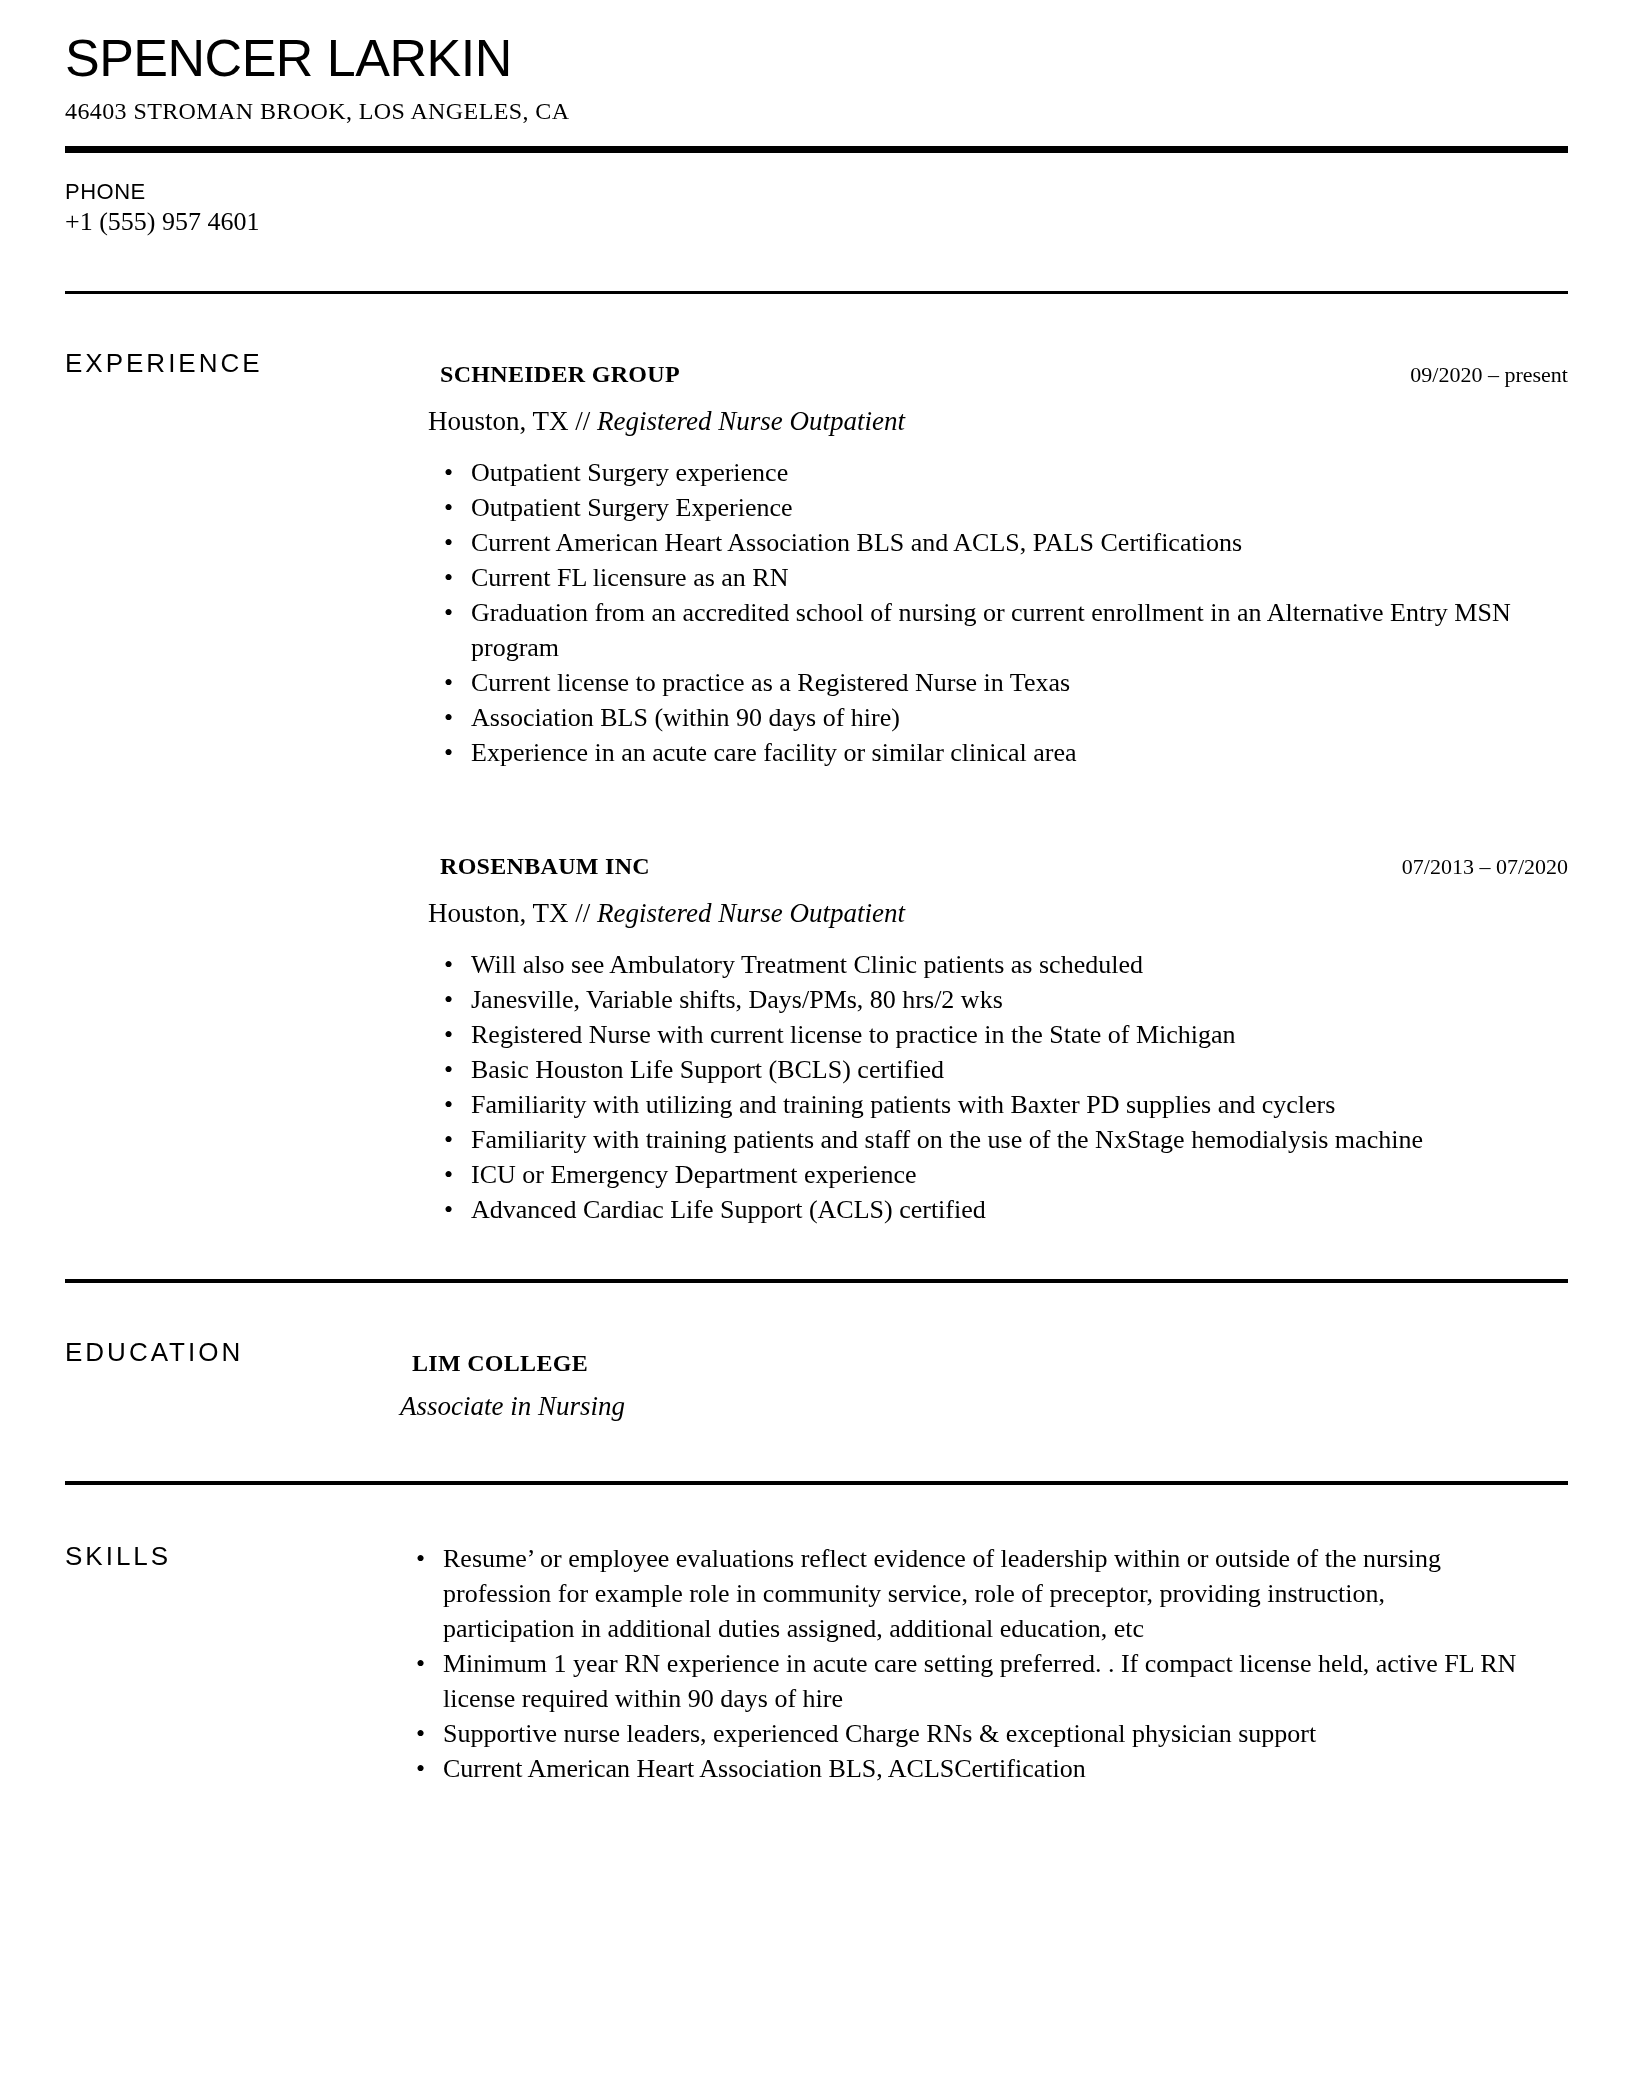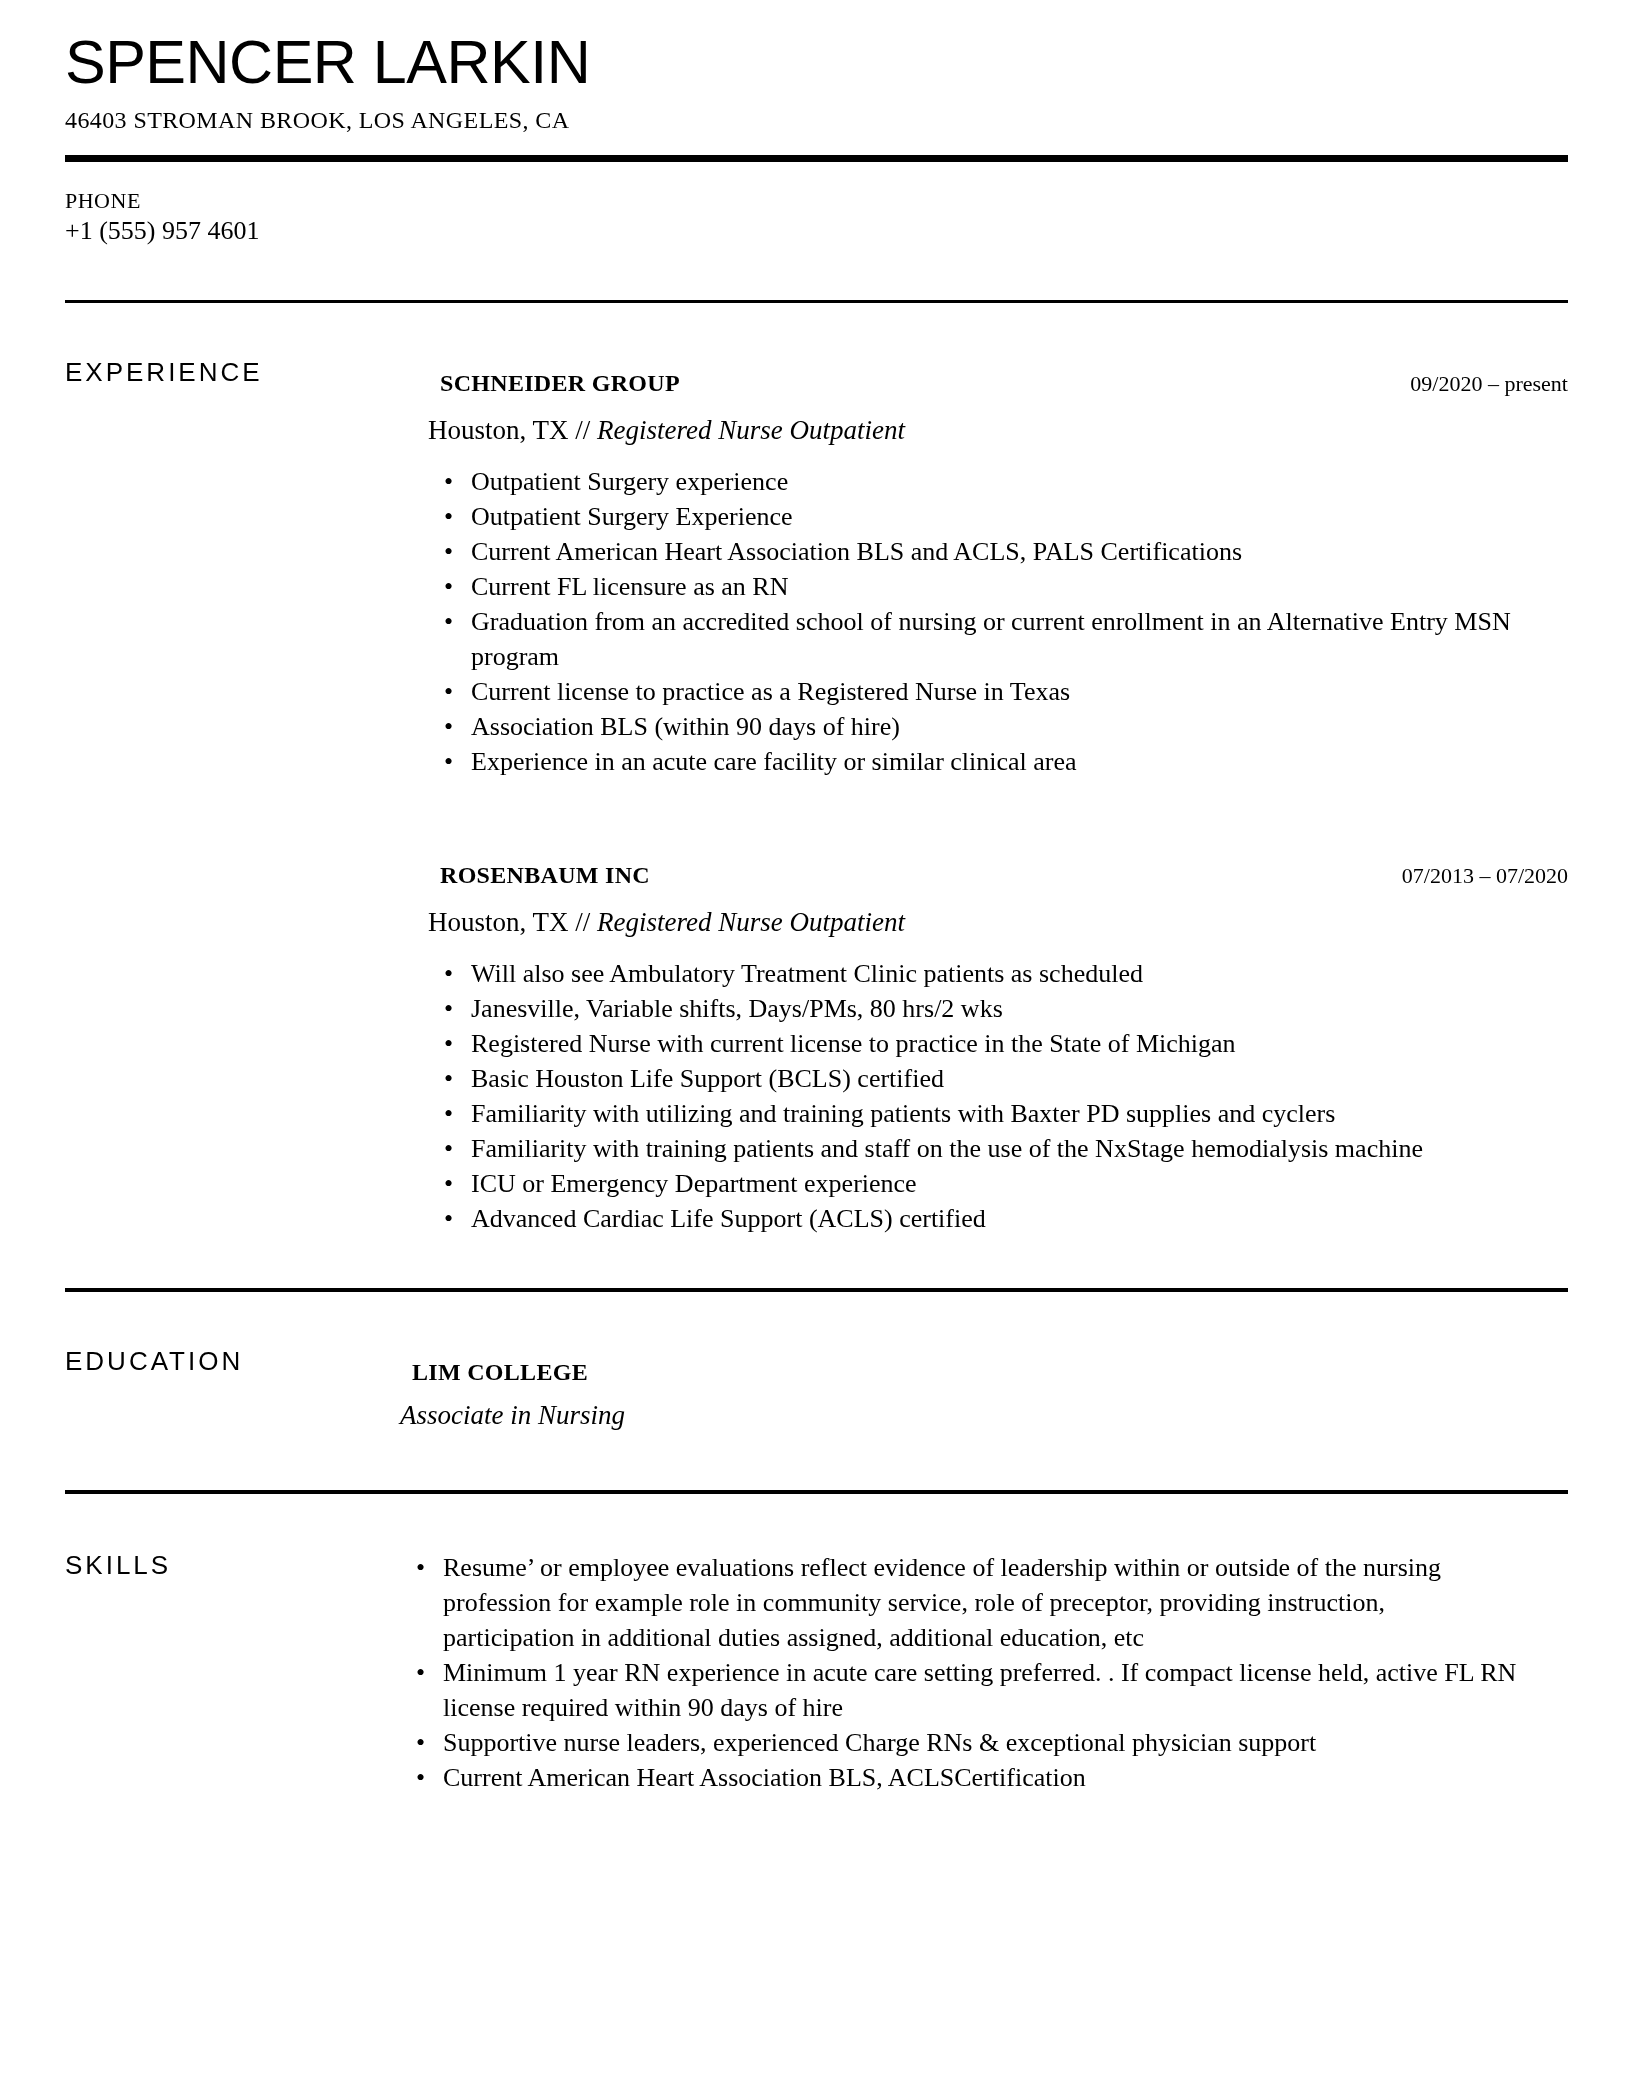--- a/index.html
+++ b/index.html
@@ -18,21 +18,21 @@
     padding: 32px 64px 0 65px;
     font-family: "Liberation Serif", serif;
     overflow: hidden;
   }
 
   
   .name {
     margin: 0;
     font-family: "Liberation Sans", sans-serif;
     font-weight: 400;
-    font-size: 61px;
+    font-size: 52px;
     line-height: 1;
     letter-spacing: -0.5px;
     white-space: nowrap;
   }
   .address {
     margin-top: 15px;
     font-size: 24px;
     line-height: 1;
     letter-spacing: 0.4px;
   }
@@ -41,21 +41,21 @@
     border: none;
     width: 100%;
   }
   .rule-thick { height: 7px; margin-top: 23px; }
   .rule-thin  { height: 3px; }
   .rule-section { height: 4px; }
   .after-contact { margin-top: 56px; }
 
   .contact { margin-top: 28px; }
   .contact-label {
-    font-family: Liberation Serif, serif;
+    font-family: Liberation Sans, sans-serif;
     font-size: 22px;
     line-height: 1;
     letter-spacing: 0.5px;
     margin-top: 24px;
   }
   .contact-value {
     margin-top: 6px;
     font-size: 26px;
     line-height: 1;
   }

